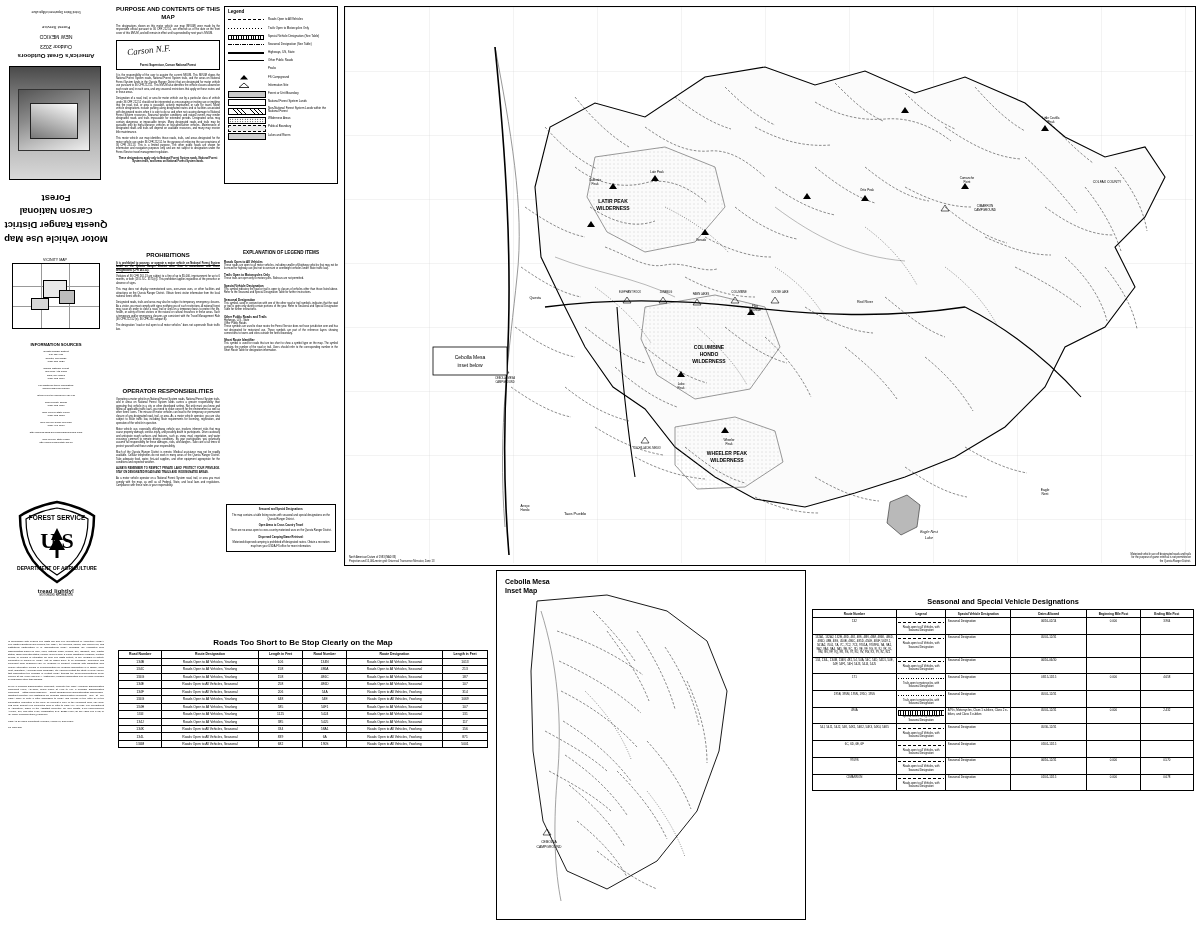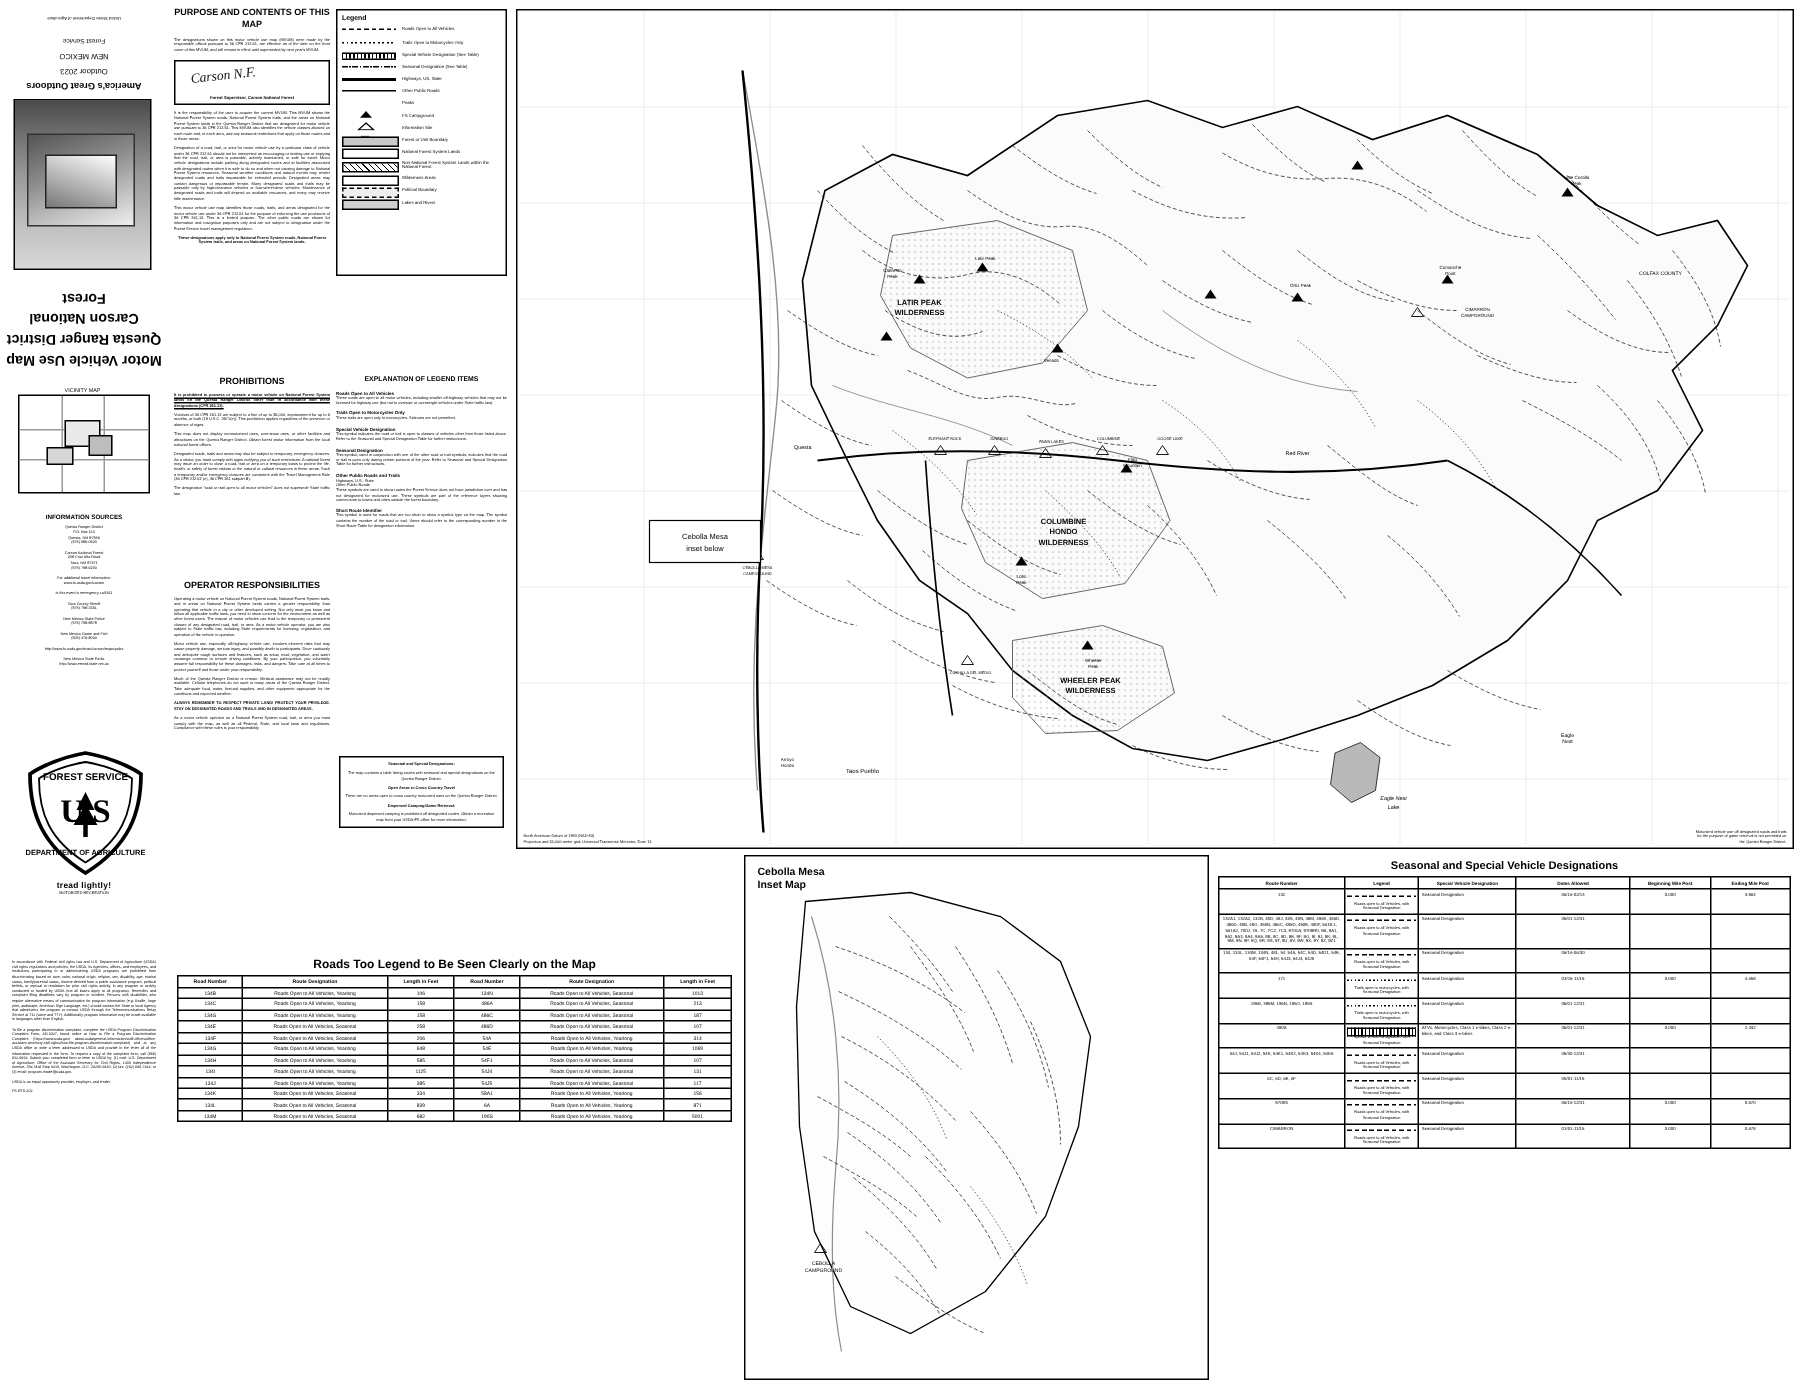--- a/index.html
+++ b/index.html
@@ -92,21 +92,21 @@
   table.gt{border-collapse:collapse;width:100%;font-size:3.3px;}
   table.gt th,table.gt td{border:0.7px solid #000;padding:1.2px 2px;text-align:center;line-height:1.25;}
   table.gt th{font-weight:bold;font-size:3.4px;}
 
   
   #inset{left:496px;top:570px;width:308px;height:348px;border:1px solid #000;overflow:hidden;background:#fff;}
   #insetTitle{position:absolute;left:8px;top:6px;font-size:7px;font-weight:bold;line-height:1.3;}
 
   
   #seasTbl{left:812px;top:570px;width:382px;}
-  #seasTbl .cap{font-size:7.4px;font-weight:bold;text-align:center;padding:2px 0 3px;}
+  #seasTbl .cap{font-size:7.4px;font-weight:bold;text-align:center;padding:2px 0 3px;margin-top:25px;}
   table.st{border-collapse:collapse;width:100%;font-size:2.9px;table-layout:fixed;}
   table.st th,table.st td{border:0.7px solid #000;padding:1.5px 1.5px;vertical-align:top;line-height:1.3;}
   table.st th{font-weight:bold;text-align:center;font-size:3.1px;vertical-align:middle;}
   td.sym{text-align:center;}
   .symline{width:100%;height:5px;position:relative;}
   .symline i{position:absolute;left:0;right:0;top:2px;height:1px;background:#000;display:block;}
   .symline i.dash{background:repeating-linear-gradient(to right,#000 0 3px,transparent 3px 5px);}
   .symline i.dot{background:repeating-linear-gradient(to right,#000 0 1px,transparent 1px 2.5px);}
   .symline i.hash{top:0.5px;height:4px;background:repeating-linear-gradient(to right,#000 0 1px,#fff 1px 2.4px);border-top:0.7px solid #000;border-bottom:0.7px solid #000;}
   .stc{text-align:center;}
@@ -571,21 +571,21 @@
     <text x="125" y="360" font-size="5" text-anchor="middle" font-family="Liberation Sans, sans-serif">inset below</text>
   </svg>
   <div id="mapCredits" style="white-space:pre-line">North American Datum of 1983 (NAD 83)
 Projection and 15,000-meter grid: Universal Transverse Mercator, Zone 13</div>
   <div id="mapCredits2" style="white-space:pre-line">Motorized vehicle use off designated roads and trails
 for the purpose of game retrieval is not permitted on
 the Questa Ranger District.</div>
 </div>
 
 <div id="shortTbl" class="abs">
-  <div class="cap">Roads Too Legend to Be Seen Clearly on the Map</div>
+  <div class="cap">Roads Too Short to Be Stop Clearly on the Map</div>
   <table class="gt">
     <thead>
       <tr>
         <th>Road Number</th>
         <th>Route Designation</th>
         <th>Length in Feet</th>
         <th>Road Number</th>
         <th>Route Designation</th>
         <th>Length in Feet</th>
       </tr>

